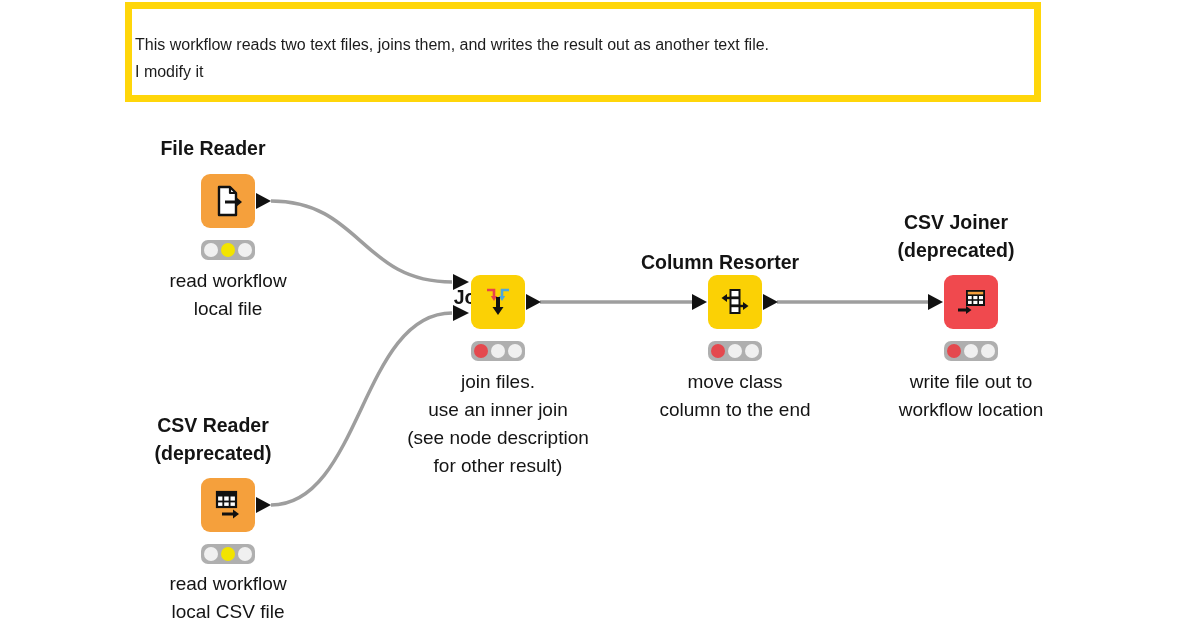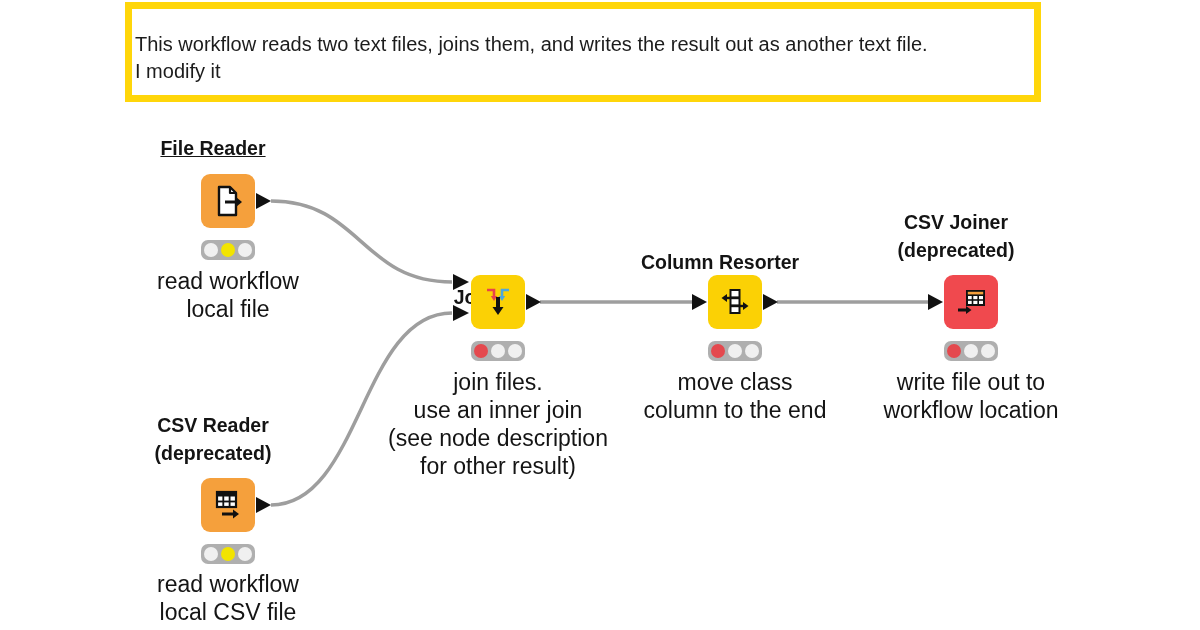--- a/index.html
+++ b/index.html
@@ -10,21 +10,21 @@
     color:#161616;
   }
   .canvas{position:absolute;inset:0;}
   svg.wires{position:absolute;left:0;top:0;width:1200px;height:630px;}
 
   
   .annotation{
     position:absolute;left:125px;top:2px;width:916px;height:100px;
     box-sizing:border-box;border:7px solid #FFD60A;background:#FFFFFF;
     padding:22px 8px 0 3px;
-    font-size:20px;line-height:27px;color:#1C1C1C;
+    font-size:16px;line-height:27px;color:#1C1C1C;
   }
 
   
   .node{
     position:absolute;width:54px;height:54px;border-radius:9px;
     display:flex;align-items:center;justify-content:center;
   }
   .node--source{background:#F5A03C;}
   .node--manipulator{background:#FBD105;}
   .node--sink{background:#F0494E;}
@@ -40,25 +40,25 @@
   .light--red{background:#E4494E;}
 
   
   .node-title{
     position:absolute;width:240px;text-align:center;
     font-weight:700;font-size:19.5px;line-height:28px;color:#141414;
     transform:translateX(-15px);
   }
   .node-desc{
     position:absolute;width:260px;text-align:center;
-    font-size:23px;line-height:28px;color:#141414;
-  }
-
-  
-  .pos-fr-title{left:108px;top:134px;text-decoration:underline;}
+    font-size:19px;line-height:28px;color:#141414;
+  }
+
+  
+  .pos-fr-title{left:108px;top:134px;}
   .pos-fr-node{left:201px;top:174px;}
   .pos-fr-traffic{left:201px;top:240px;}
   .pos-fr-desc{left:98px;top:267px;}
   
   .pos-cr-title{left:108px;top:411px;}
   .pos-cr-node{left:201px;top:478px;}
   .pos-cr-traffic{left:201px;top:544px;}
   .pos-cr-desc{left:98px;top:570px;}
   
   .pos-jn-title{left:378px;top:236px;margin-top:47px;}

